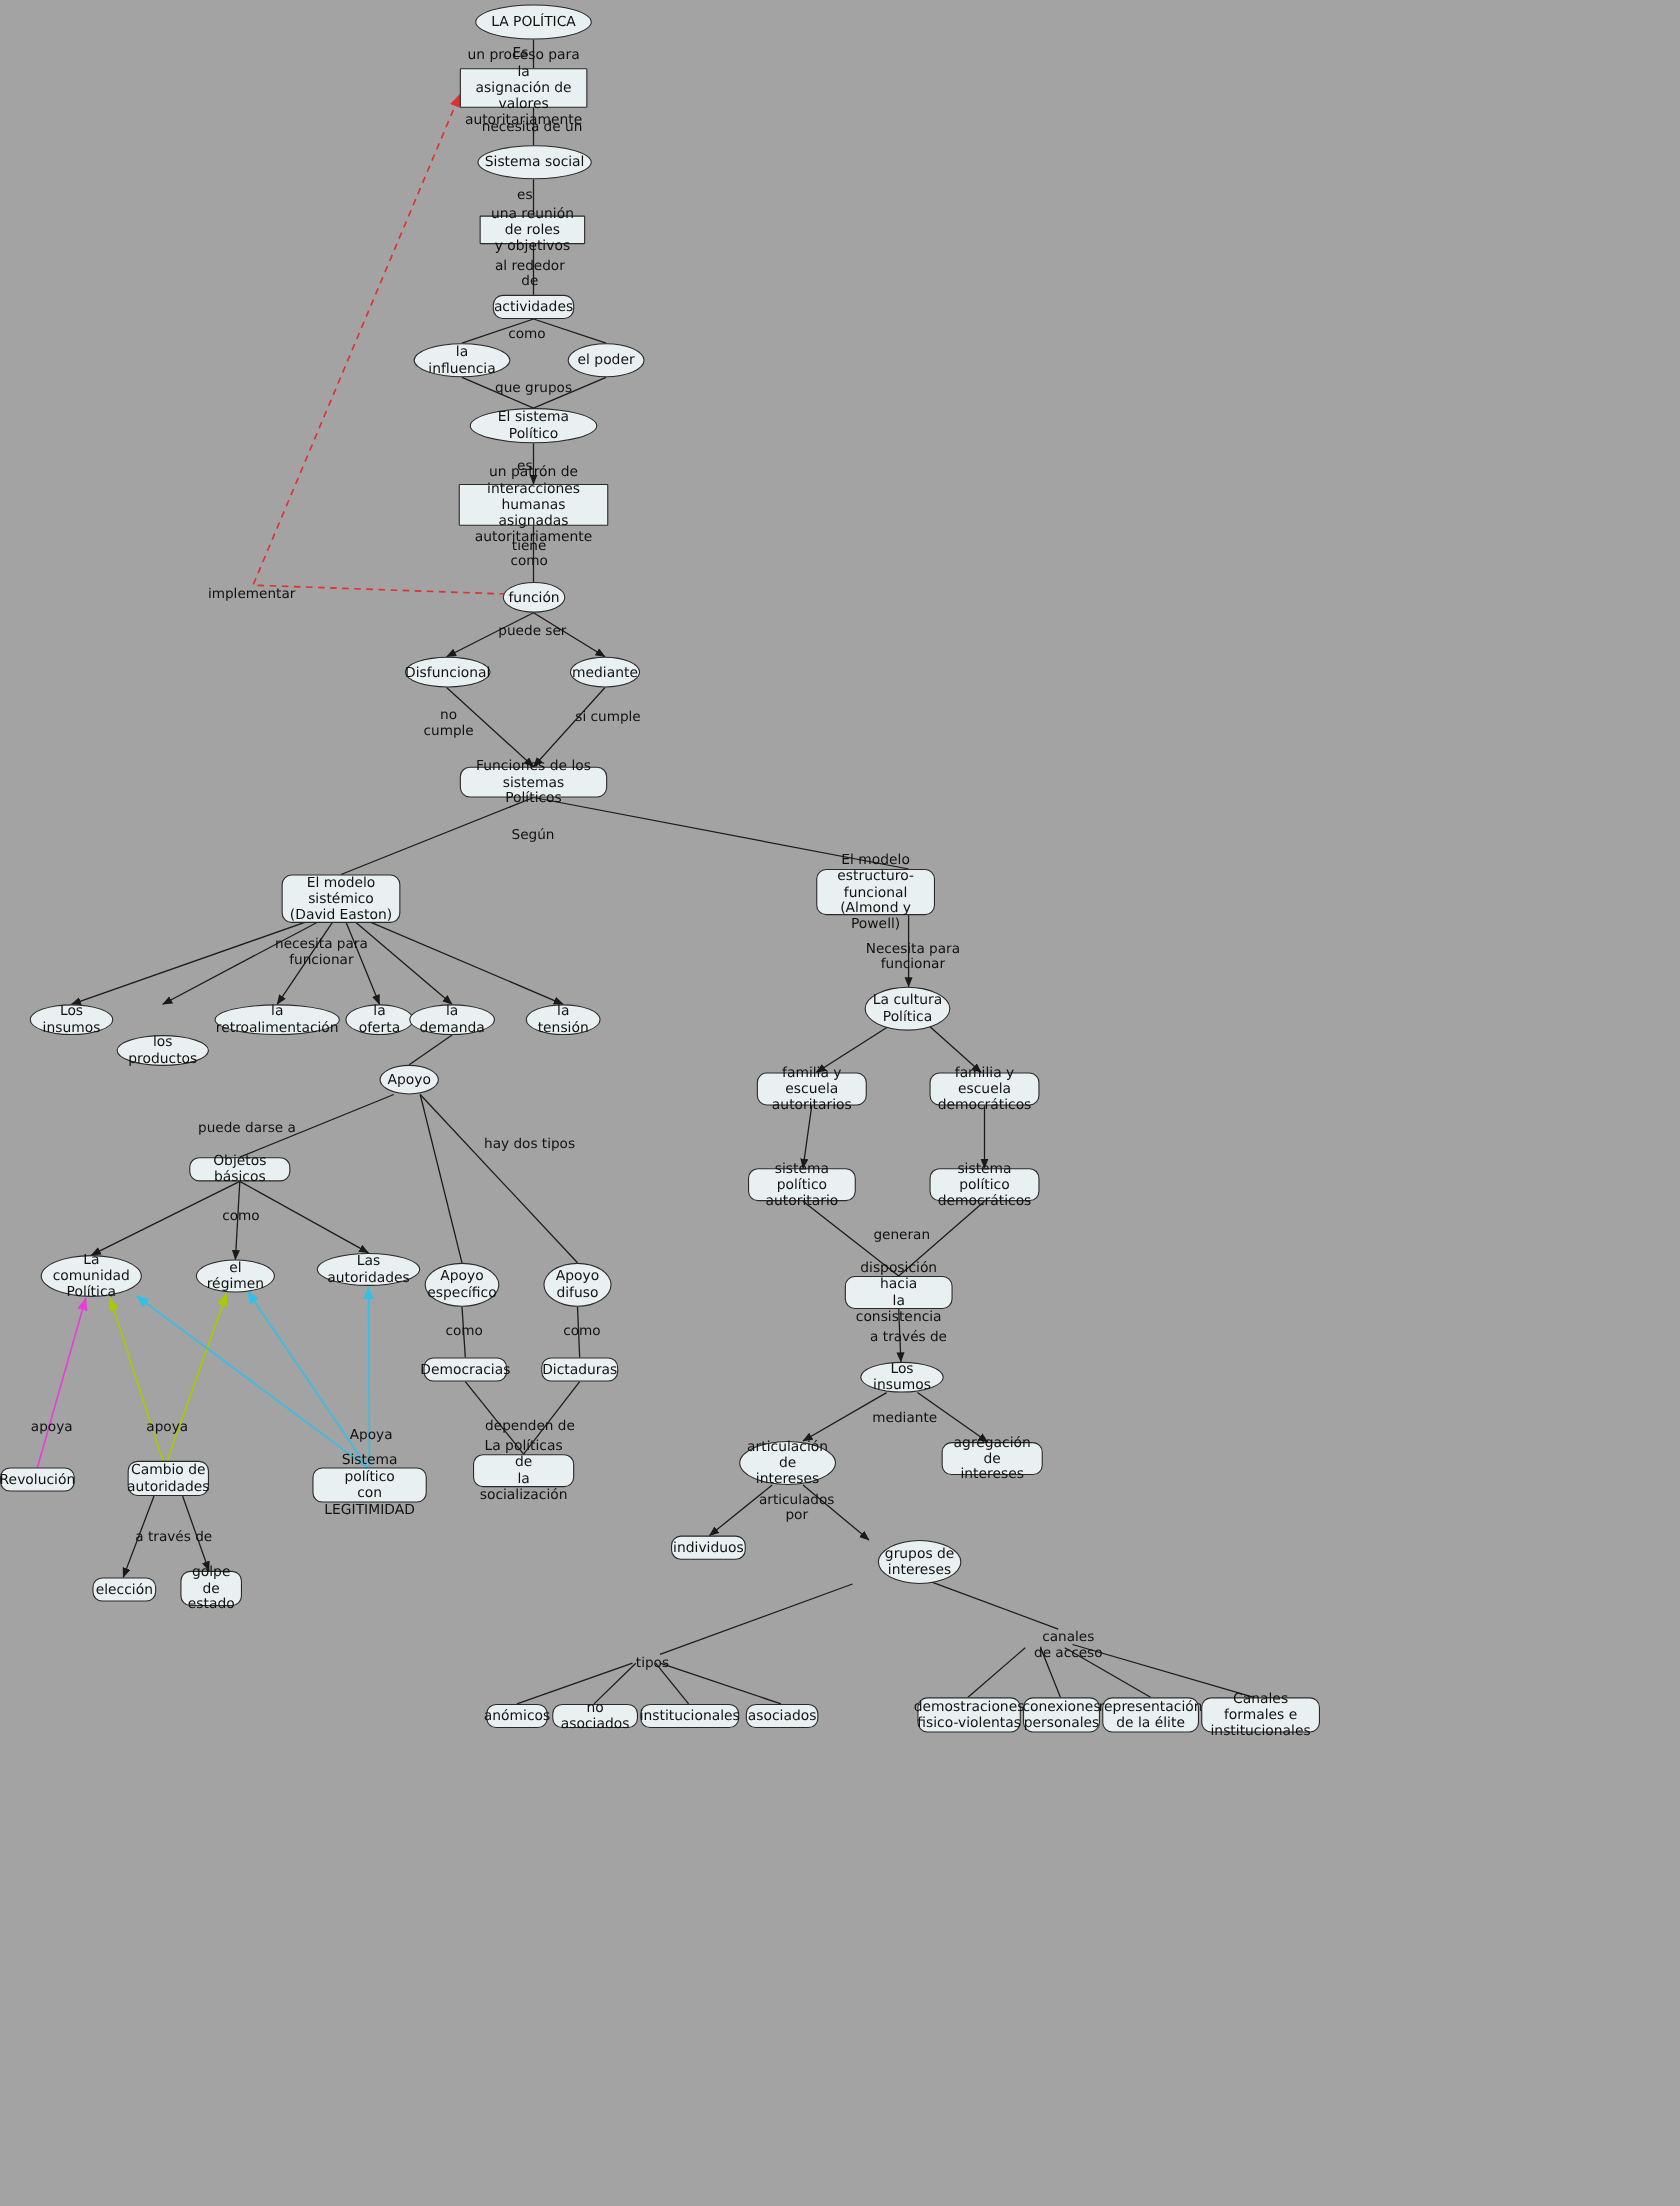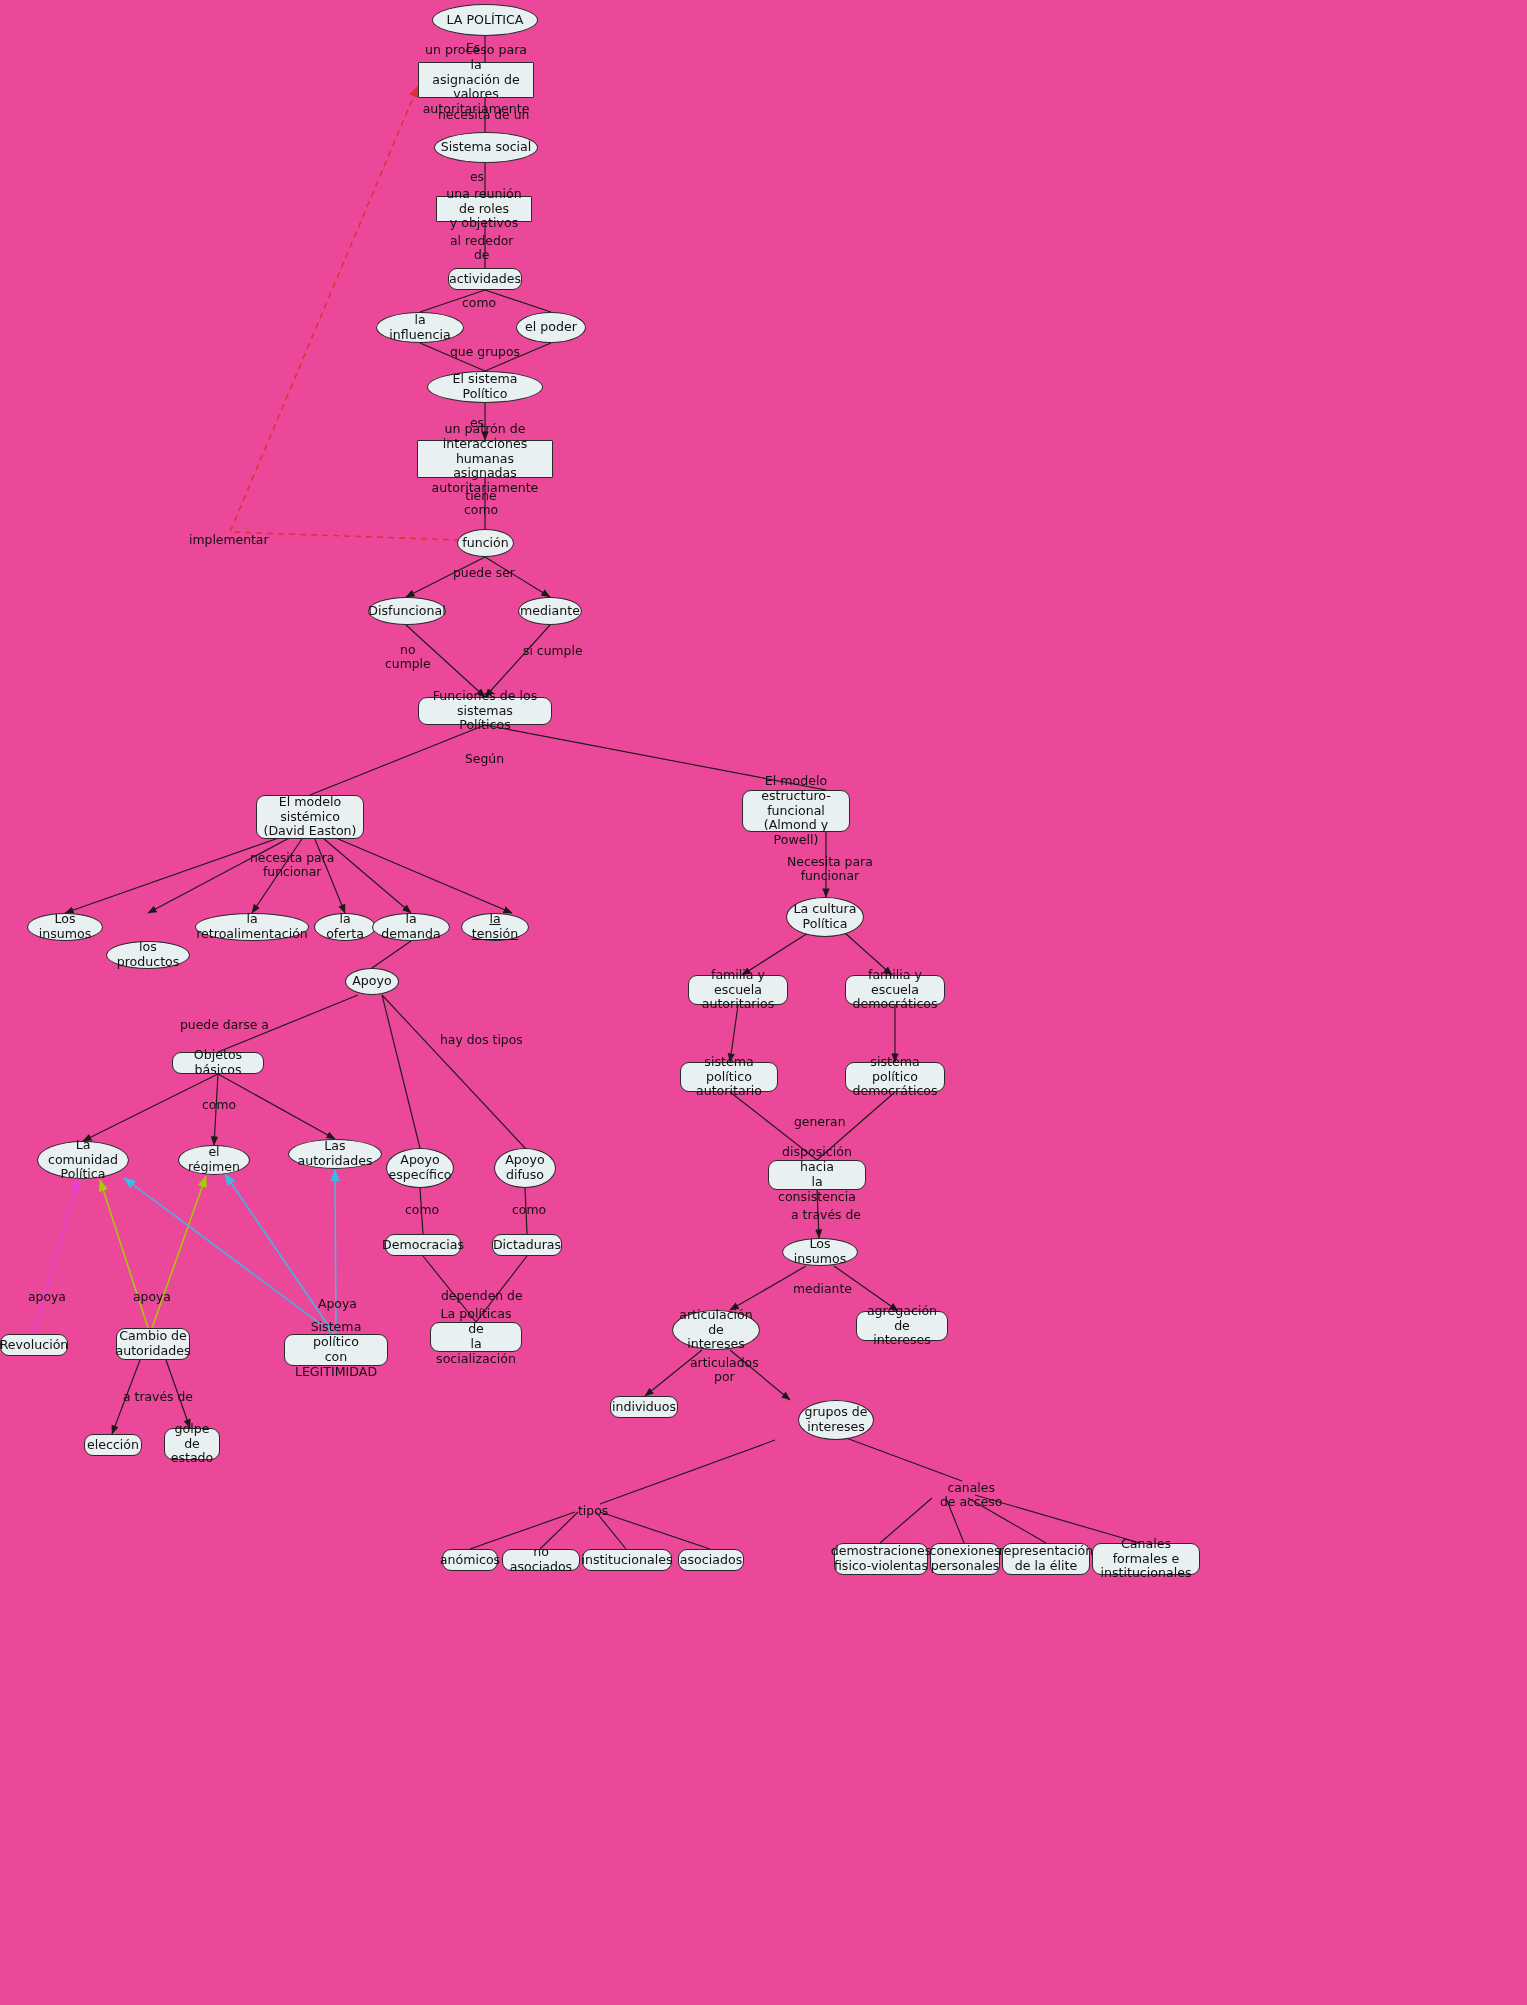--- a/index.html
+++ b/index.html
@@ -1,18 +1,18 @@
 <!DOCTYPE html>
 <html><head>
 <meta charset="utf-8">
 <title>Mapa conceptual - LA POLÍTICA</title>
 <style>
   html,body{margin:0;padding:0;background:#ffffff;}
   body{font-family:"DejaVu Sans","Liberation Sans",sans-serif;}
-  #stage{position:relative;width:1527px;height:2005px;background:#ec4899;overflow:hidden;}
+  #stage{position:relative;width:1527px;height:2005px;background:#a3a3a3;overflow:hidden;}
   svg#edges{position:absolute;left:0;top:0;width:1527px;height:2005px;}
 
   .node{position:absolute;box-sizing:border-box;display:flex;align-items:center;
         justify-content:center;text-align:center;background:#e9f0f2;border:1.3px solid #2a2a2a;
         color:#111;font-size:12.6px;line-height:1.18;padding:2px 5px;}
   .node.rect{border-radius:1px;}
   .node.round{border-radius:9px;}
   .node.ell{border-radius:50%;}
   .node span{display:block;white-space:pre-line;}
 
@@ -172,21 +172,21 @@
       </div>
       <div class="node ell" style="left: 195px; top: 913px; width: 114px; height: 28px;">
         <span>la retroalimentación</span>
       </div>
       <div class="node ell" style="left: 314px; top: 913px; width: 62px; height: 28px;">
         <span>la oferta</span>
       </div>
       <div class="node ell" style="left: 372px; top: 913px; width: 78px; height: 28px;">
         <span>la demanda</span>
       </div>
-      <div class="node ell" style="left: 461px; top: 913px; width: 68px; height: 28px; text-decoration: underline;">
+      <div class="node ell" style="left: 478px; top: 913px; width: 68px; height: 28px;">
         <span>la tensión</span>
       </div>
       <div class="node ell" style="left: 345px; top: 968px; width: 54px; height: 27px;">
         <span>Apoyo</span>
       </div>
       <div class="node round" style="left: 172px; top: 1052px; width: 92px; height: 22px;">
         <span>Objetos básicos</span>
       </div>
       <div class="node ell" style="left: 37px; top: 1141px; width: 92px; height: 38px;">
         <span>La comunidad

